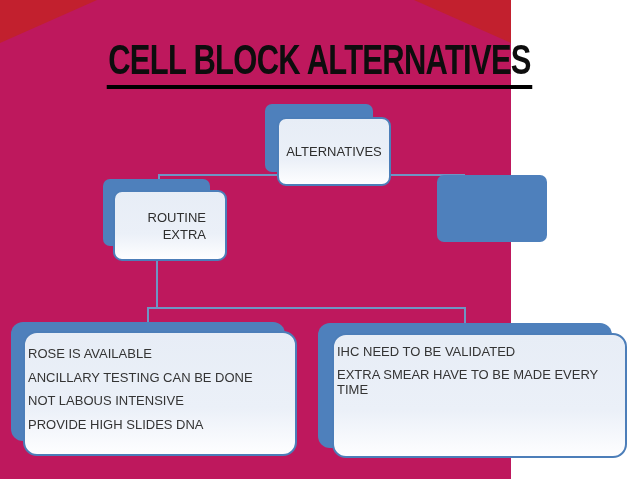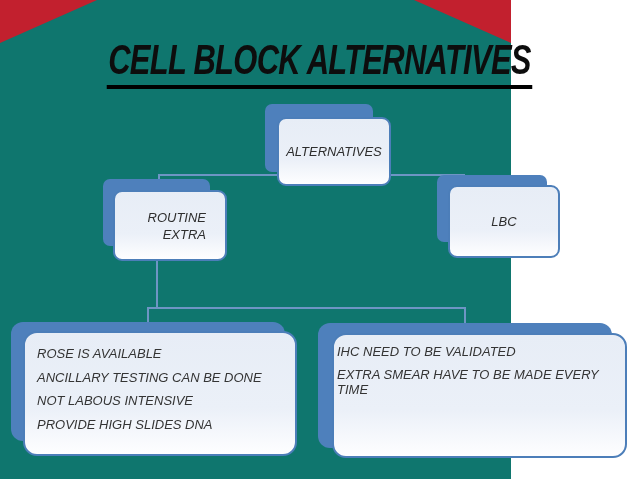--- a/index.html
+++ b/index.html
@@ -1,18 +1,18 @@
 <!DOCTYPE html>
 <html style="--accent-blue: #4E80BC; --line-blue: #6E95C4; --corner-red: #C2202E;"><head>
 <meta charset="utf-8">
 <style>
   html,body{margin:0;padding:0;background:#ffffff;}
   body{width:638px;height:479px;position:relative;overflow:hidden;
        font-family:"Liberation Sans","DejaVu Sans",sans-serif;}
-  .slide{position:absolute;left:0;top:0;width:511px;height:479px;background:#0f766e;font-style:italic;}
+  .slide{position:absolute;left:0;top:0;width:511px;height:479px;background:#be185d;}
 
   
   .corner{position:absolute;top:0;width:97px;height:43px;background:var(--corner-red,#C2202E);}
   .corner.left{left:0;clip-path:polygon(0 0,100% 0,0 100%);}
   .corner.right{right:0;clip-path:polygon(0 0,100% 0,100% 100%);}
 
   
   .title-wrap{position:absolute;left:0;top:36px;width:638px;text-align:center;}
   .title-text{display:inline-block;font-weight:bold;font-size:43px;line-height:46px;
       letter-spacing:-1px;color:#0d0d0d;border-bottom:4px solid #000;padding:0 2px 3px 2px;
@@ -23,21 +23,21 @@
 
   
   .shadow{position:absolute;background:var(--accent-blue,#4E80BC);z-index:2;}
   .face{position:absolute;background:linear-gradient(180deg,#E7EDF6 0%,#EBF0F8 62%,#FEFEFF 100%);
         border:2px solid #4C7EB9;box-sizing:border-box;z-index:3;}
   .r7{border-radius:7px;} .r9{border-radius:9px;} .r12{border-radius:12px;} .r14{border-radius:14px;}
   .center-label{display:flex;align-items:center;justify-content:center;text-align:right;}
   .node-label{font-size:13px;line-height:17px;color:#2e2e2e;}
   .wrap-70{display:inline-block;width:72px;}
 
-  .detail-body{padding:13px 4px 0 12px;}
+  .detail-body{padding:13px 4px 0 3px;}
   .detail-body p{margin:0 0 8px 0;font-size:13px;line-height:15.5px;color:#343434;}
   .detail-body.tight{padding:9px 4px 0 3px;}
   .detail-body.tight p{margin:0 0 7px 0;}
 </style>
 </head>
 <body>
 
 <div class="slide">
 
   <div class="corner left"></div>
@@ -59,23 +59,20 @@
   <div class="face r9 center-label" style="left:277px;top:117px;width:114px;height:69px;">
     <span class="node-label">ALTERNATIVES</span>
   </div>
 
   <div class="shadow r7" style="left:103px;top:179px;width:107px;height:67px;"></div>
   <div class="face r9 center-label" style="left:113px;top:190px;width:114px;height:71px;">
     <span class="node-label wrap-70">ROUTINE EXTRA</span>
   </div>
 
   <div class="shadow r7" style="left:437px;top:175px;width:110px;height:67px;"></div>
-  <div class="face r9 center-label" style="left:448px;top:185px;width:112px;height:73px;">
-    <span class="node-label">LBC</span>
-  </div>
 
   <div class="shadow r12" style="left:11px;top:322px;width:274px;height:119px;"></div>
   <div class="face r14" style="left:23px;top:331px;width:274px;height:125px;">
     <div class="detail-body">
       <p>ROSE IS AVAILABLE</p>
       <p>ANCILLARY TESTING CAN BE DONE</p>
       <p>NOT LABOUS INTENSIVE</p>
       <p>PROVIDE HIGH SLIDES DNA</p>
     </div>
   </div>

